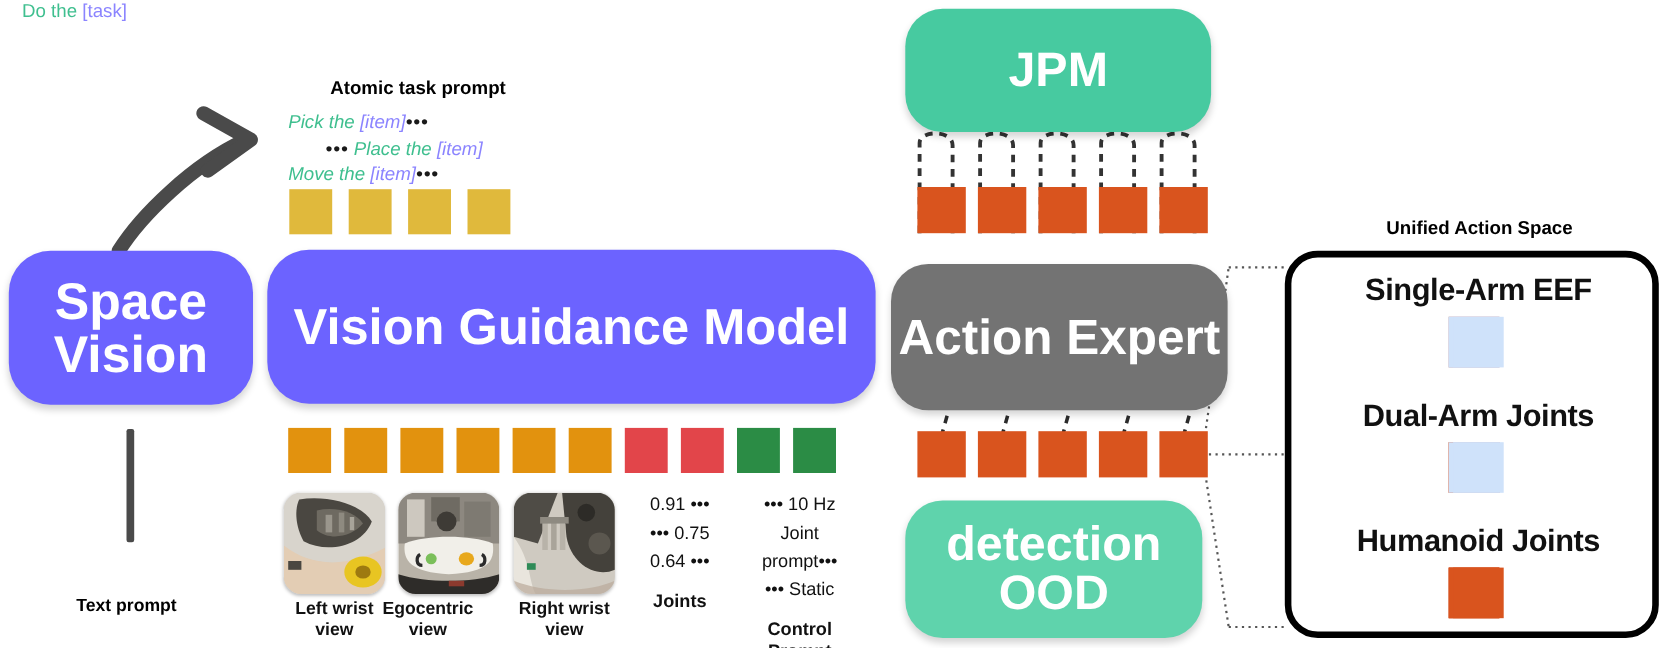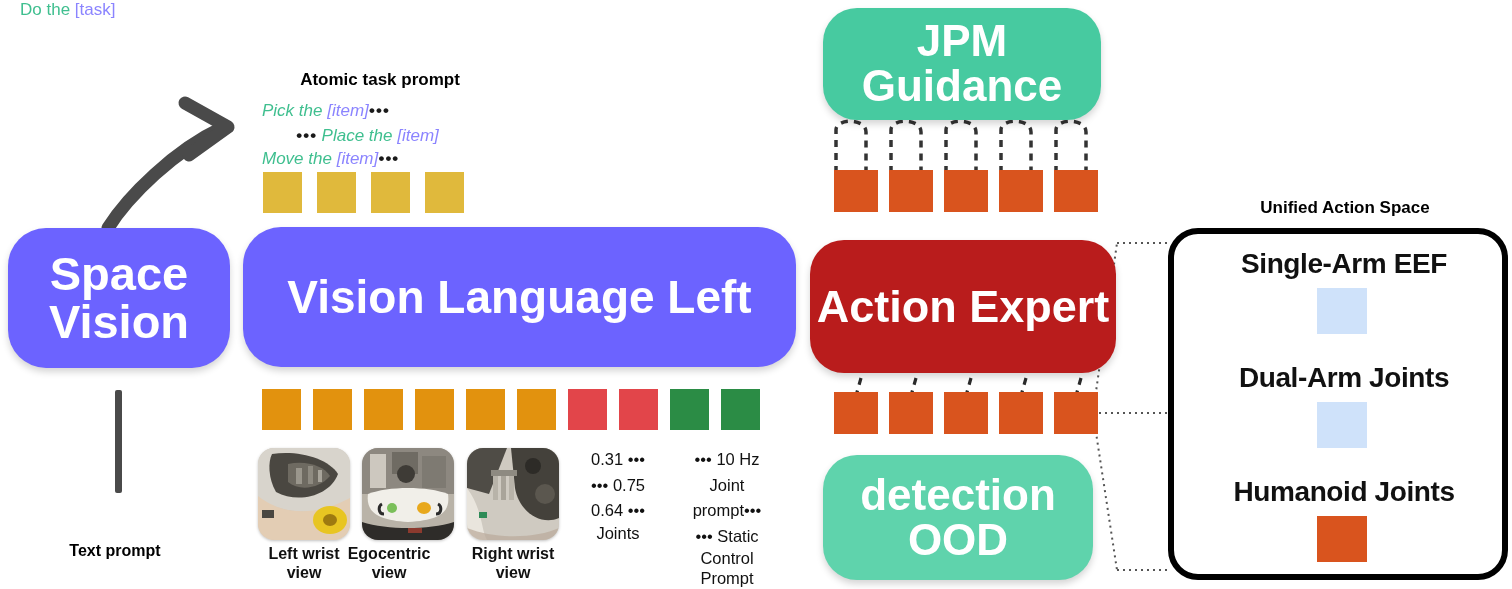--- a/index.html
+++ b/index.html
@@ -13,21 +13,21 @@
          box-shadow:0 4px 7px rgba(0,0,0,.17);}
   .block span{display:block;}
 
   #giga-vision{left:8px;top:228px;width:222px;height:140px;border-radius:38px;
                background:#6c63ff;font-size:47px;}
   #vlm{left:243px;top:227px;width:553px;height:140px;border-radius:38px;
        background:#6c63ff;font-size:46px;}
   #jpm{left:823px;top:8px;width:278px;height:112px;border-radius:34px;
        background:#47caa0;font-size:44px;}
   #action-expert{left:810px;top:240px;width:306px;height:133px;border-radius:34px;
-                 background:#b91c1c;font-size:45px;}
+                 background:#737373;font-size:45px;}
   #ood{left:823px;top:455px;width:270px;height:125px;border-radius:34px;
        background:#5fd3ac;font-size:44px;}
 
   
   .tok{position:absolute;}
   .tokrow{position:absolute;display:flex;}
   .tokrow .tok{position:static;}
 
   
   #atomic-tokens{left:263px;top:172px;}
@@ -83,21 +83,21 @@
              font-weight:bold;font-size:16px;line-height:1.18;}
   #cap-left{left:249px;}
   #cap-ego{left:334px;}
   #cap-right{left:458px;}
 
   
   .datacol{position:absolute;text-align:center;font-size:16.5px;line-height:1.55;}
   #joints-col{left:570px;top:447px;width:96px;}
   #control-col{left:672px;top:447px;width:110px;}
   .datacol .v{white-space:nowrap;}
-  .datacol .colcap{font-weight:normal;margin-top:0;line-height:1.18;}
+  .datacol .colcap{font-weight:bold;margin-top:14px;line-height:1.18;}
 
   
   #uas-box{position:absolute;left:1168px;top:228px;width:340px;height:352px;
            border:6px solid #000;border-radius:30px;background:#fff;box-sizing:border-box;}
   .uas-group{position:absolute;left:0;width:340px;text-align:center;}
   .uas-group h4{margin:0;font-size:28px;font-weight:bold;letter-spacing:-.4px;}
   .uas-row{display:flex;justify-content:center;margin-top:8px;}
   .uas-row .tok{width:46px;height:46px;margin-right:9px;}
   .uas-row .tok:last-child{margin-right:0;}
   #uas-g0{top:14px;}
@@ -177,21 +177,21 @@
   </div>
 
   <div class="tokrow" id="atomic-tokens">
       <div class="tok" style="background: rgb(224, 185, 60);"></div>
       <div class="tok" style="background: rgb(224, 185, 60);"></div>
       <div class="tok" style="background: rgb(224, 185, 60);"></div>
       <div class="tok" style="background: rgb(224, 185, 60);"></div>
     </div>
 
   <div class="block" id="vlm">
-    <span>Vision Language Left</span>
+    <span>Vision Guidance Model</span>
   </div>
 
   <div class="tokrow" id="vlm-tokens">
       <div class="tok" style="background: rgb(226, 146, 14);"></div>
       <div class="tok" style="background: rgb(226, 146, 14);"></div>
       <div class="tok" style="background: rgb(226, 146, 14);"></div>
       <div class="tok" style="background: rgb(226, 146, 14);"></div>
       <div class="tok" style="background: rgb(226, 146, 14);"></div>
       <div class="tok" style="background: rgb(226, 146, 14);"></div>
       <div class="tok" style="background: rgb(226, 69, 74);"></div>
@@ -258,41 +258,40 @@
   <div class="thumb-cap" id="cap-ego">
     <span>Egocentric</span><br>
     <span>view</span>
   </div>
   <div class="thumb-cap" id="cap-right">
     <span>Right wrist</span><br>
     <span>view</span>
   </div>
 
   <div class="datacol" id="joints-col">
-    <div class="v">0.31 •••</div>
+    <div class="v">0.91 •••</div>
     <div class="v">••• 0.75</div>
     <div class="v">0.64 •••</div>
     <div class="colcap">Joints</div>
   </div>
 
   <div class="datacol" id="control-col">
     <div class="v">••• 10 Hz</div>
     <div class="v">Joint</div>
     <div class="v">prompt•••</div>
     <div class="v">••• Static</div>
     <div class="colcap">
       <span>Control</span><br>
       <span>Prompt</span>
     </div>
   </div>
 
   <div class="block" id="jpm">
     <div>
       <span>JPM</span>
-      <span>Guidance</span>
     </div>
   </div>
   <div class="tokrow" id="jpm-tokens">
       <div class="tok" style="background: rgb(217, 84, 30);"></div>
       <div class="tok" style="background: rgb(217, 84, 30);"></div>
       <div class="tok" style="background: rgb(217, 84, 30);"></div>
       <div class="tok" style="background: rgb(217, 84, 30);"></div>
       <div class="tok" style="background: rgb(217, 84, 30);"></div>
     </div>
 

